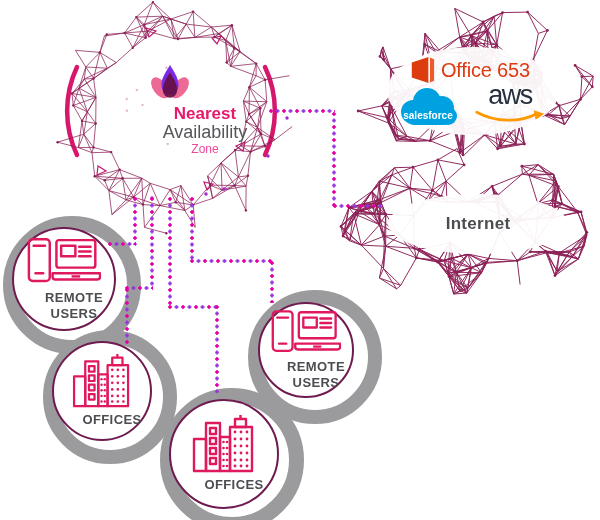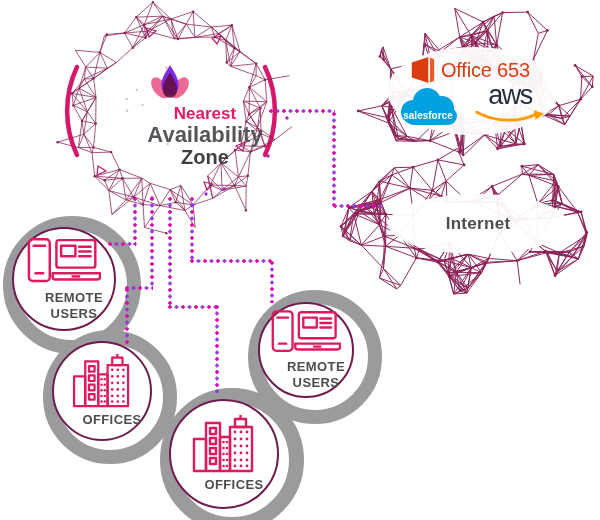--- a/index.html
+++ b/index.html
@@ -16,22 +16,22 @@
   .office-row{position:absolute;left:22px;top:8px;display:flex;align-items:center;gap:6px;}
   .office-label{font-size:20px;color:#dd3b10;font-weight:500;letter-spacing:-.2px;white-space:nowrap;}
   .sf{position:absolute;left:10px;top:39px;}
   .aws{position:absolute;left:86px;top:35px;width:74px;text-align:center;}
   .aws-label{display:block;font-size:27px;font-weight:normal;color:#252f3e;letter-spacing:-1.5px;line-height:1;}
   .aws-smile{margin-top:-3px;}
 
   
   .zone-text{position:absolute;left:96px;top:105px;width:150px;text-align:center;z-index:3;line-height:1.08;margin-left:34px;}
   .zt1{display:block;font-size:17px;font-weight:bold;color:#e8186a;}
-  .zt2{display:block;font-size:22px;font-weight:bold;color:#55565a;}
-  .zt3{display:block;font-size:20px;font-weight:bold;color:#404040;}
+  .zt2{display:block;font-size:18px;font-weight:normal;color:#55565a;}
+  .zt3{display:block;font-size:12px;font-weight:normal;color:#ec4899;}
   .lotus{position:absolute;left:148px;top:64px;z-index:3;}
 
   
   .dh,.dv{position:absolute;z-index:6;pointer-events:none;}
   .dh{height:4px;
       background-image:radial-gradient(circle at 2px 2px,#e600a4 1.5px,transparent 1.9px),
                        radial-gradient(circle at 2px 2px,#9431e3 1.5px,transparent 1.9px);
       background-size:13px 4px;background-position:0 0,6.5px 0;background-repeat:repeat-x;}
   .dv{width:4px;
       background-image:radial-gradient(circle at 2px 2px,#e600a4 1.5px,transparent 1.9px),

